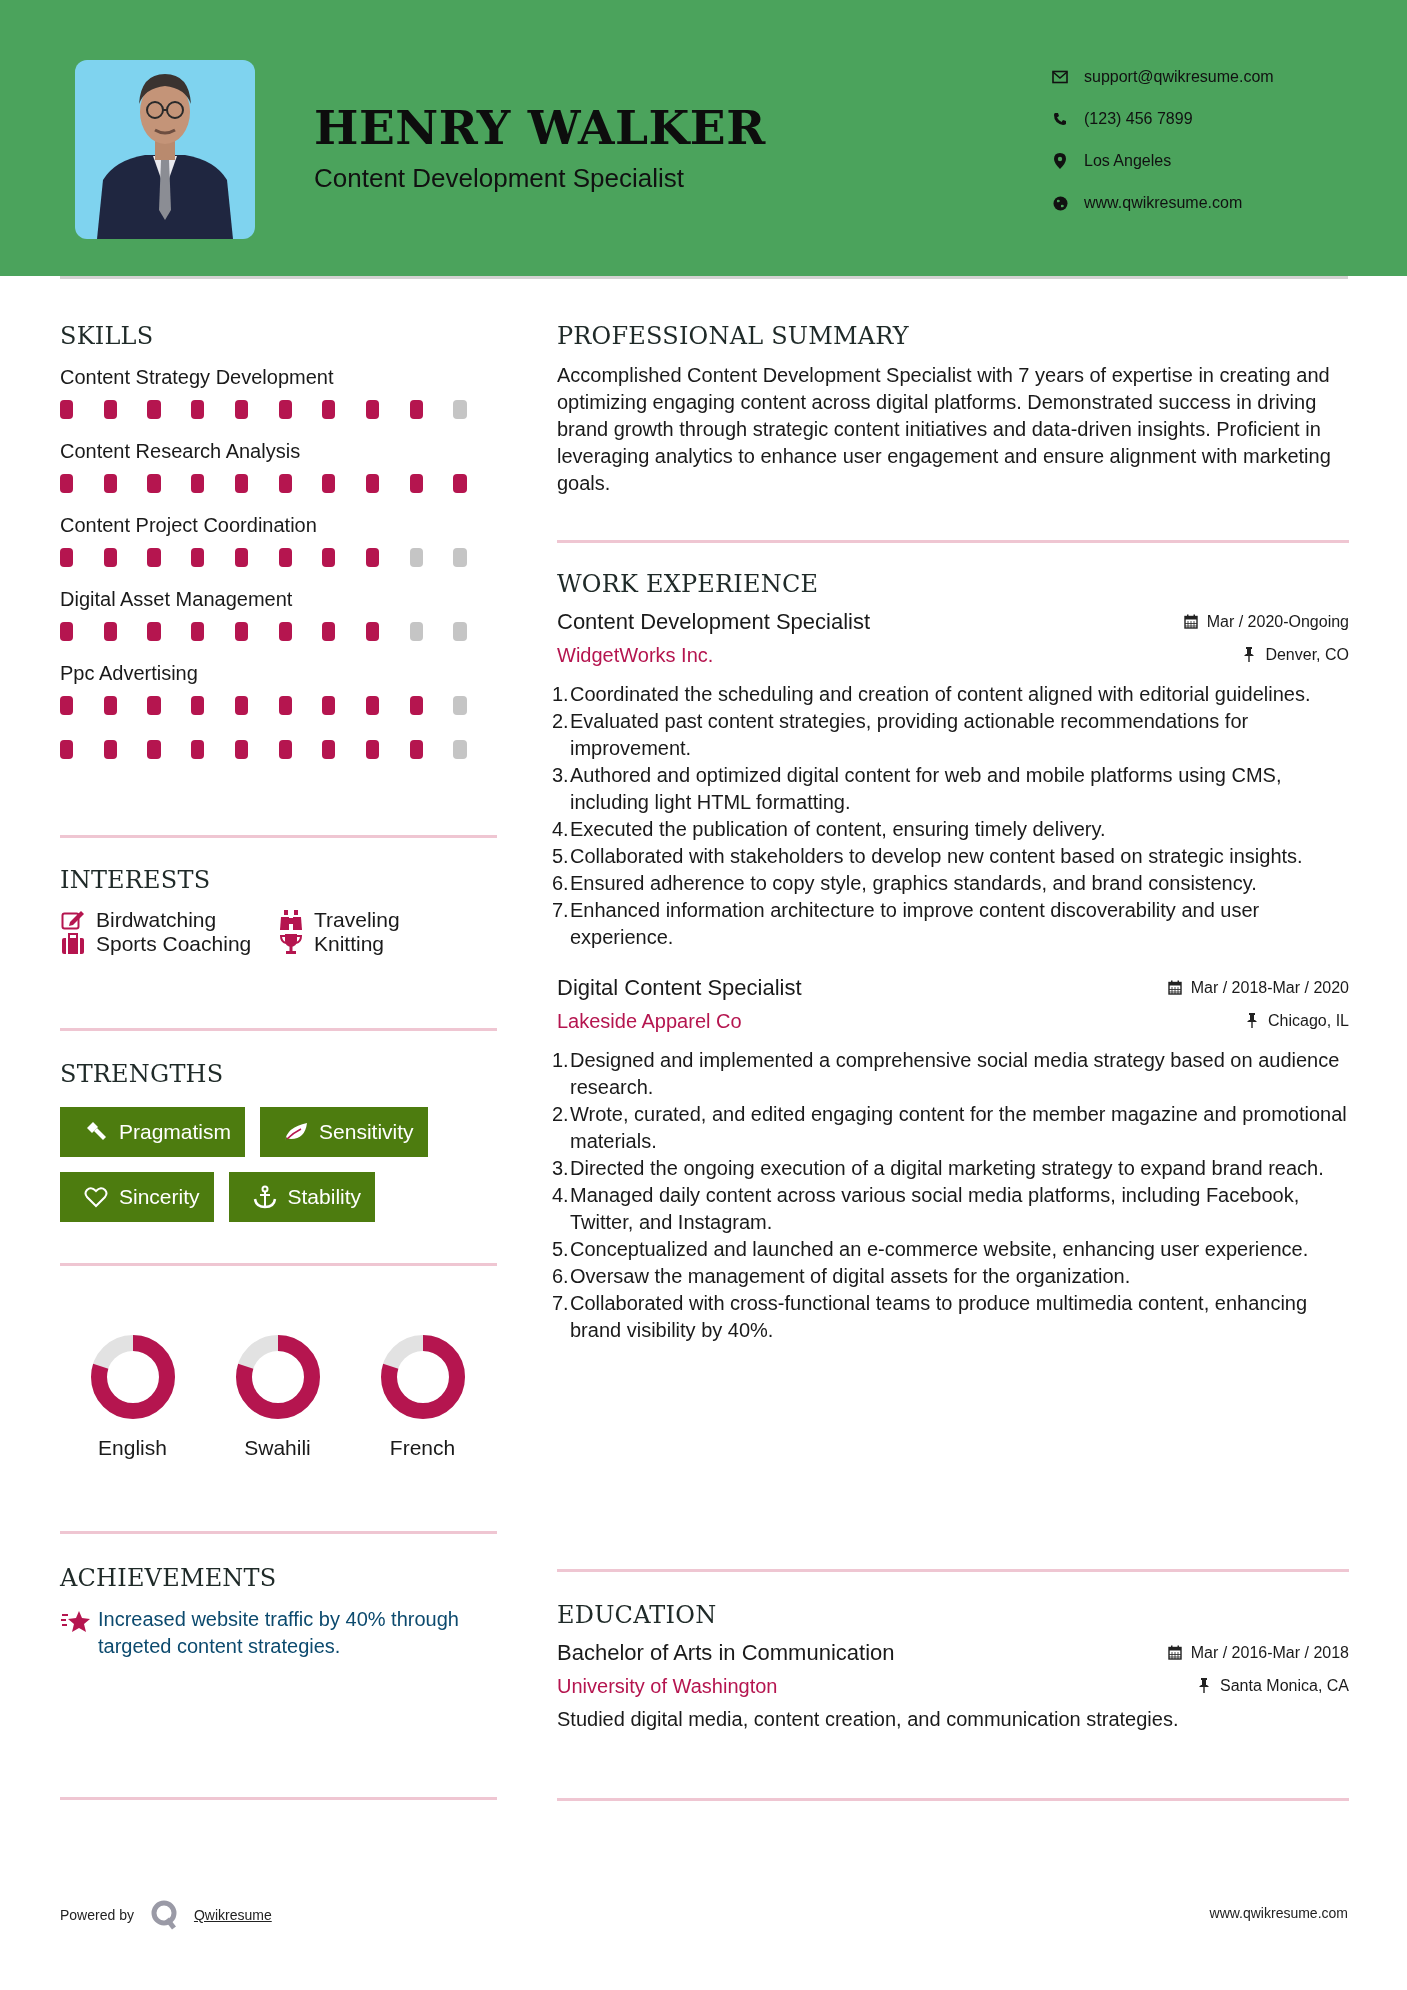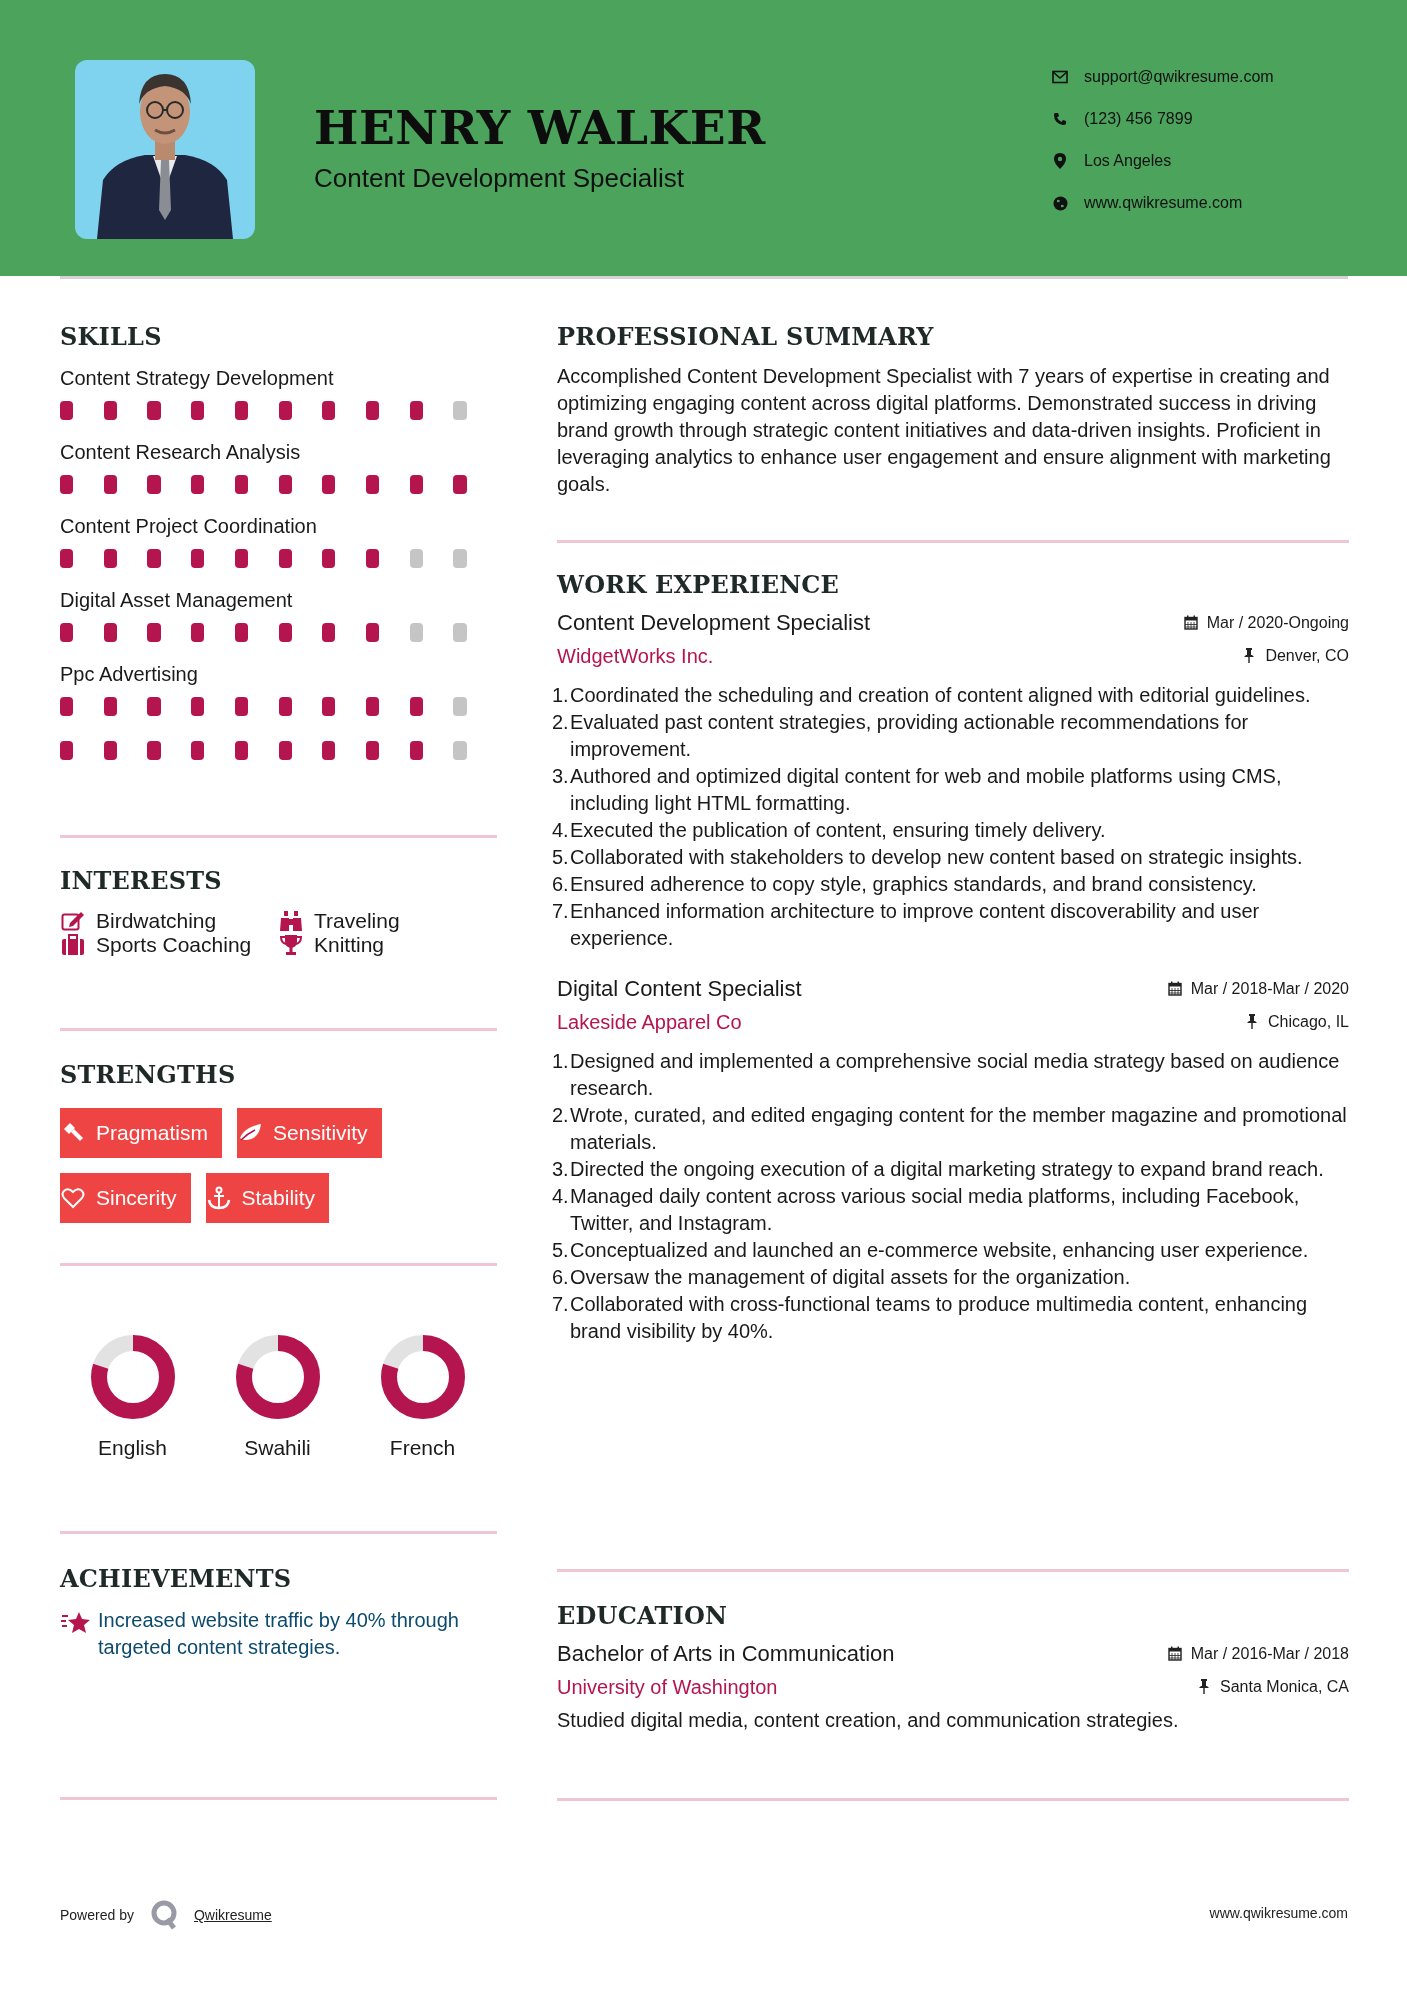--- a/index.html
+++ b/index.html
@@ -12,36 +12,36 @@
   .photo { position: absolute; left: 75px; top: 60px; width: 180px; height: 179px; border-radius: 12px; background: #7fd3ef; overflow: hidden; }
   .photo svg { position: absolute; left: 0; top: 0; }
   .name { position: absolute; left: 314px; top: 100px; font-family: "DejaVu Serif", "Liberation Serif", serif; font-weight: bold; font-size: 47px; letter-spacing: 0.5px; color: #0d0d0d; }
   .jobtitle { position: absolute; left: 314px; top: 163px; font-size: 26px; color: #111; font-family: "Liberation Sans", "DejaVu Sans", sans-serif; }
   .contacts { position: absolute; left: 1050px; top: 56px; }
   .contact-item { display: flex; align-items: center; height: 42px; }
   .contact-icon { width: 20px; height: 20px; display: flex; align-items: center; justify-content: center; margin-right: 14px; }
   .contact-text { font-size: 16px; color: #111; font-family: "Liberation Sans", sans-serif; }
 
   
-  .section-title { font-family: "DejaVu Serif", "Liberation Serif", serif; font-weight: bold; font-size: 24px; color: #1f2a28; letter-spacing: 0.2px; }
+  .section-title { font-family: "DejaVu Serif", "Liberation Serif", serif; font-weight: normal; font-size: 24px; color: #1f2a28; letter-spacing: 0.2px; }
   .divider { position: absolute; height: 3px; background: #efc6d2; }
   .left { position: absolute; left: 60px; width: 437px; }
   .right { position: absolute; left: 557px; width: 792px; }
 
   .skill-name { font-size: 20px; color: #1a1a1a; font-family: "Liberation Sans", sans-serif; height: 30px; line-height: 30px; }
   .dots { display: flex; height: 44px; padding-top: 8px; }
   .dot { width: 16px; height: 19px; border-radius: 4px; background: #b5154f; margin-right: 30.5px; }
   .dot.off { background: #c5c5c5; }
 
   .interests { display: grid; grid-template-columns: 218px 200px; margin-top: 14px; }
   .interest { display: flex; align-items: center; font-size: 21px; font-family: "Liberation Sans", sans-serif; color: #1a1a1a; }
   .interest .ic { width: 26px; height: 24px; margin-right: 10px; display: flex; align-items: center; justify-content: center; }
 
   .strengths { display: flex; flex-wrap: wrap; gap: 15px 15px; margin-top: 19px; }
-  .strength { background: #ef4444; color: #fff; height: 50px; display: flex; align-items: center; padding: 0 14px 0 0; font-size: 21px; font-family: "Liberation Sans", sans-serif; }
+  .strength { background: #4d7c0f; color: #fff; height: 50px; display: flex; align-items: center; padding: 0 14px 0 23px; font-size: 21px; font-family: "Liberation Sans", sans-serif; }
   .strength .ic { width: 26px; height: 24px; margin-right: 10px; display: flex; align-items: center; justify-content: center; }
 
   .langs { display: flex; margin-top: 38px; text-align: center; }
   .lang { width: 145px; display: flex; flex-direction: column; align-items: center; }
   .lang .label { margin-top: 16px; font-size: 21px; font-family: "Liberation Sans", sans-serif; color: #1a1a1a; }
 
   .achv { display: flex; margin-top: 14px; }
   .achv .ic { width: 38px; flex: none; padding-top: 4px; }
   .achv .txt { font-size: 20px; line-height: 27px; font-family: "Liberation Sans", sans-serif; color: #0c4a6e; width: 395px; }
 

